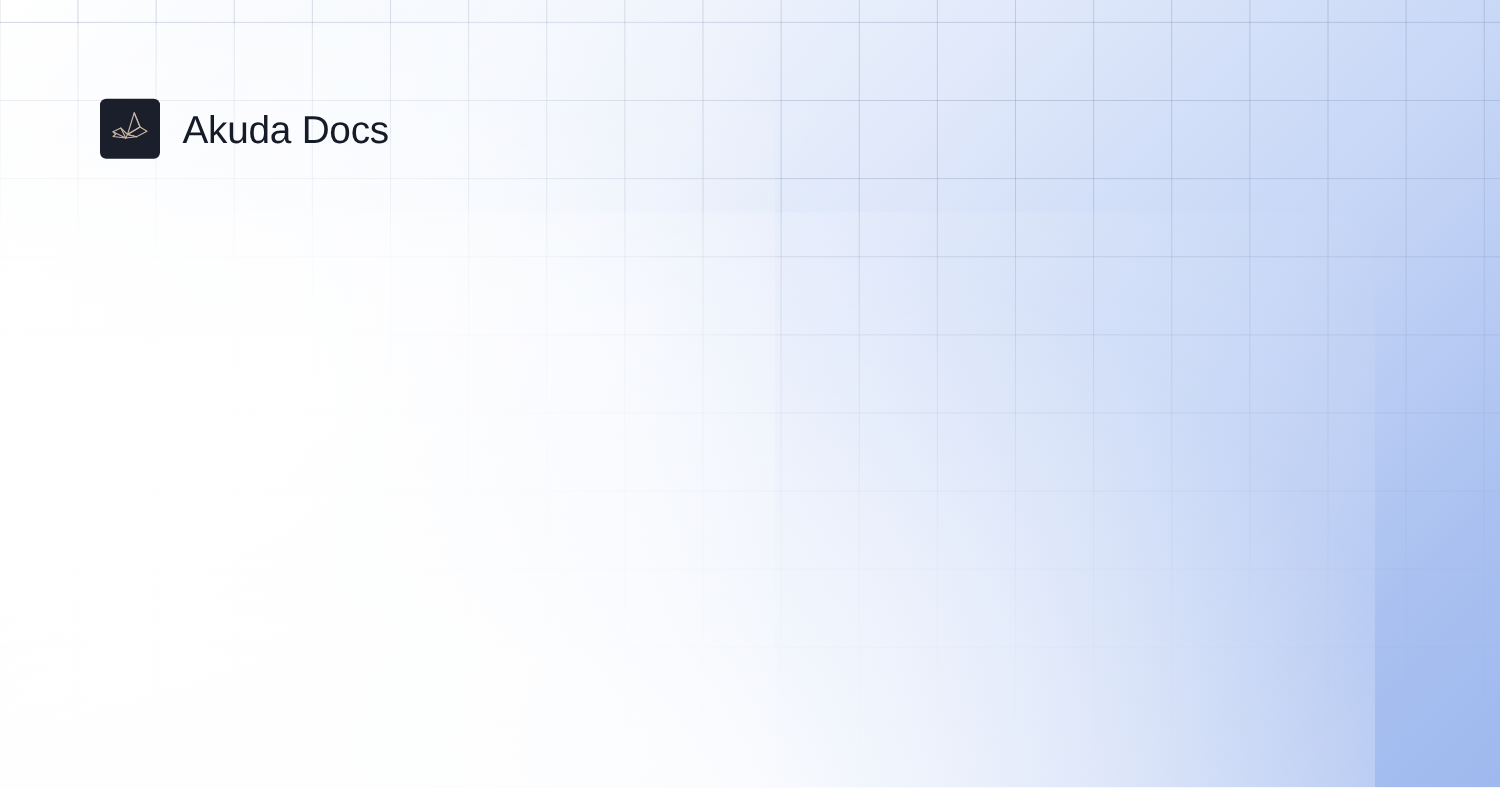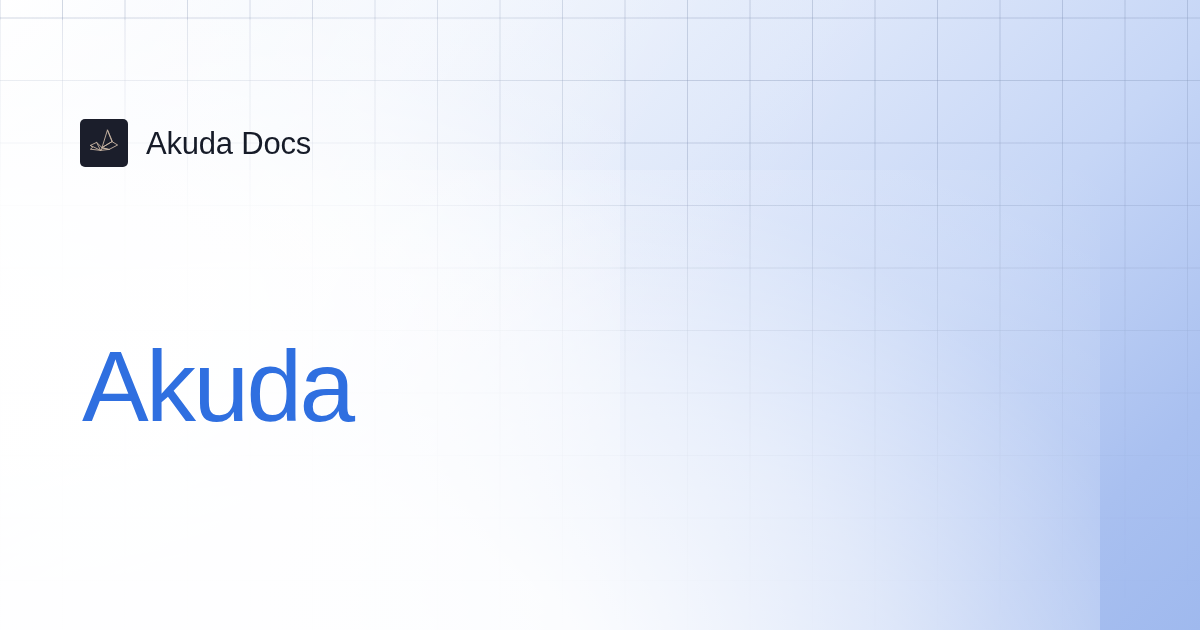--- a/index.html
+++ b/index.html
@@ -62,21 +62,21 @@
   .bg-sheen {
     position:absolute; inset:0;
     background:linear-gradient(118deg,
         rgba(255,255,255,0) 0%,
         rgba(255,255,255,0.30) 28%,
         rgba(255,255,255,0.05) 46%,
         rgba(255,255,255,0) 62%);
   }
 
   
-  .content { position:absolute; inset:0;margin-top:40px; }
+  .content { position:absolute; inset:0; }
 
   .brand {
     position:absolute;
     left:80px; top:79px;
     display:flex; align-items:center; gap:18px;
   }
   .brand-logo {
     width:48px; height:48px;
     border-radius:5px;
     background:#1b1e2b;
@@ -137,17 +137,16 @@
           <path d="M14.0 19.6 L21.2 21.4"></path>
           <path d="M14.0 19.6 L8.6 14.4 L2.4 17.4 L4.6 19.4 L2.4 21.2 L12.6 22.4 Z"></path>
           <path d="M8.6 14.4 L12.6 22.4"></path>
           <path d="M2.4 17.4 L12.6 22.4"></path>
           <path d="M12.6 22.4 L21.2 21.4"></path>
         </svg>
       </span>
       <span class="brand-name">Akuda Docs</span>
     </div>
 
-    <div class="headline">Akuda</div>
 
 
   </div>
 </div>
 
 </body></html>

